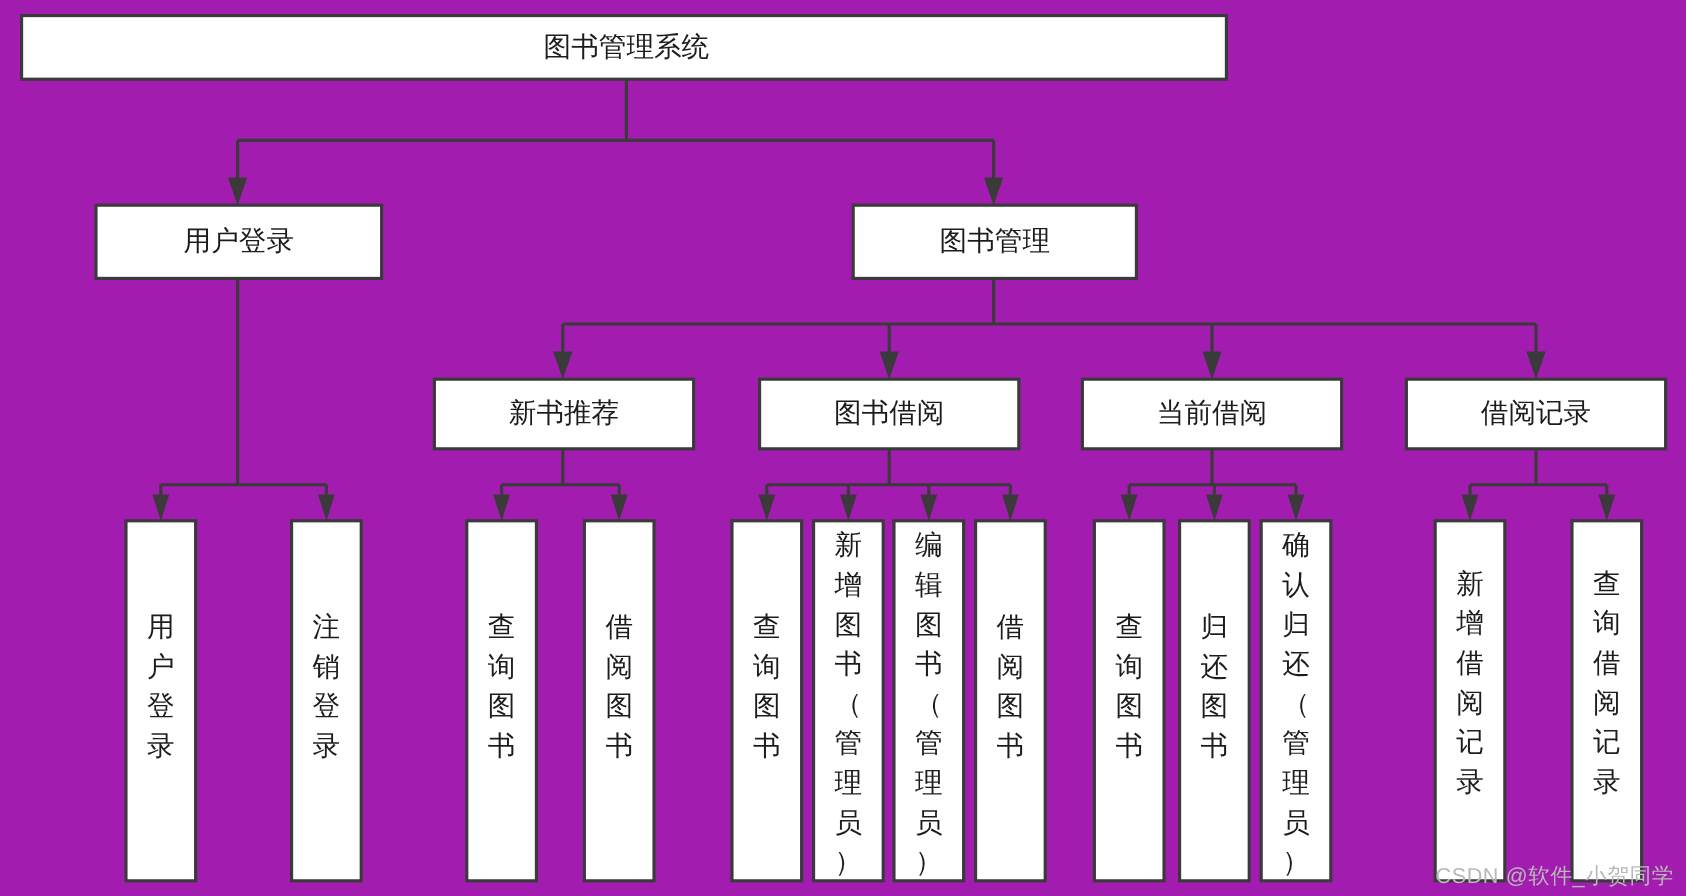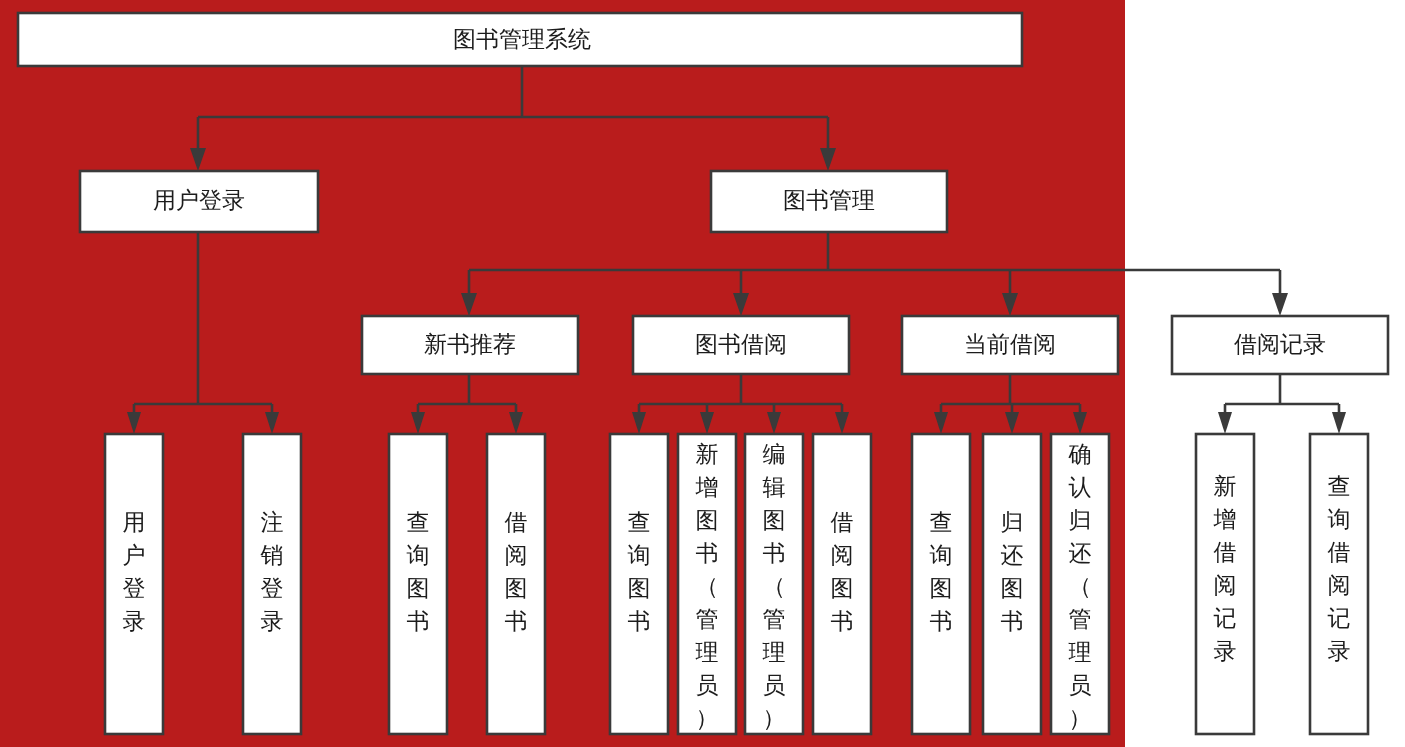--- a/index.html
+++ b/index.html
@@ -8,23 +8,23 @@
     background: #ffffff;
   }
   body {
     width: 1405px;
     height: 747px;
     font-family: "Liberation Sans", "DejaVu Sans", sans-serif;
     overflow: hidden;
   }
   #diagram-root {
     position: relative;
-    width: 1125px;
+    width: 1405px;
     height: 747px;
-    background: #b91c1c;
+    background: #a21caf;
   }
   svg.tree {
     position: absolute;
     left: 0;
     top: 0;
     width: 1405px;
     height: 747px;
   }
   .node-rect {
     fill: #ffffff;
@@ -232,13 +232,14 @@
       <rect class="node-rect" x="1196" y="434" width="58" height="300"></rect>
       <text class="node-label-vertical" x="1225" y="494"><tspan x="1225" dy="0">新</tspan><tspan x="1225" dy="33">增</tspan><tspan x="1225" dy="33">借</tspan><tspan x="1225" dy="33">阅</tspan><tspan x="1225" dy="33">记</tspan><tspan x="1225" dy="33">录</tspan></text>
     </g>
     <g>
       <rect class="node-rect" x="1310" y="434" width="58" height="300"></rect>
       <text class="node-label-vertical" x="1339" y="494"><tspan x="1339" dy="0">查</tspan><tspan x="1339" dy="33">询</tspan><tspan x="1339" dy="33">借</tspan><tspan x="1339" dy="33">阅</tspan><tspan x="1339" dy="33">记</tspan><tspan x="1339" dy="33">录</tspan></text>
     </g>
 
   </svg>
 
+  <div class="watermark">CSDN @软件_小贺同学</div>
 </div>
 
 </body></html>

